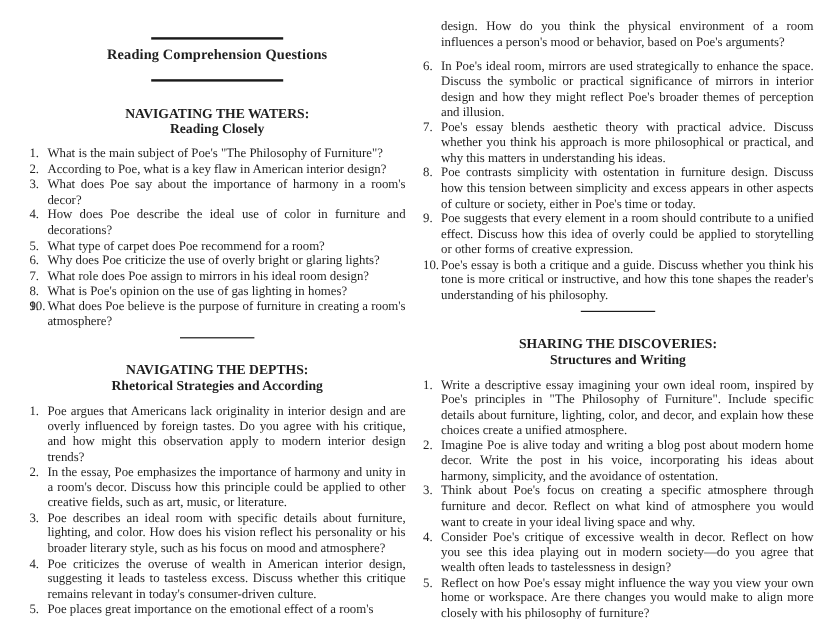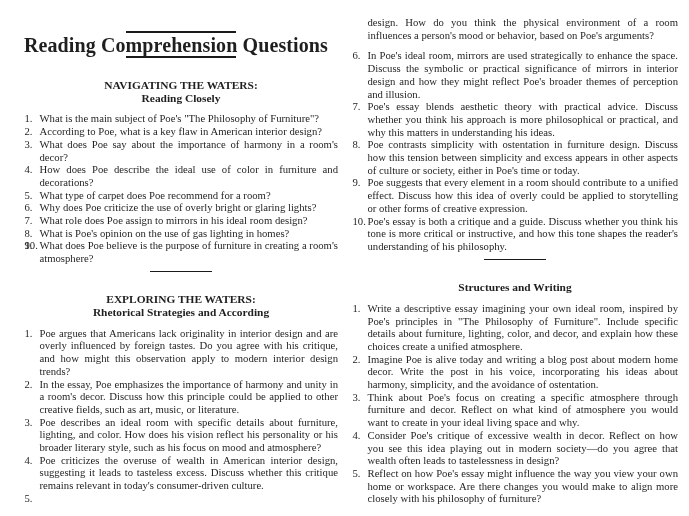--- a/index.html
+++ b/index.html
@@ -31,25 +31,25 @@
     padding-top: 16px;
     font-family: Liberation Serif, serif;
   }
   .rule-lg {
     width: 110px;
     height: 2px;
     background: #1a1a1a;
     margin: 0 auto;
   }
   .doc-title {
-    font-size: 20px;
+    font-size: 12px;
     line-height: 17px;
     font-weight: bold;
-    text-align: left;
-    margin: 4px 0 2px 0;
+    text-align: center;
+    margin: 4px 0 12px 0;
     letter-spacing: 0.1px;
   }
   .section-head {
     text-align: center;
     font-weight: bold;
     margin-top: 21px;
   }
   .section-head .head1,
   .section-head .head2 {
     font-size: 11.4px;
@@ -147,21 +147,21 @@
 
         <div class="q">
           <span class="num">10.</span>
           <span class="txt">What does Poe believe is the purpose of furniture in creating a room's atmosphere?</span>
         </div>
       </div>
 
     <div class="rule-sm"></div>
 
     <div class="section-head">
-      <div class="head1">EXPLORING THE WATERS:</div>
+      <div class="head1">NAVIGATING THE DEPTHS:</div>
       <div class="head2">Rhetorical Strategies and According</div>
     </div>
 
     <div class="q-list">
 
         <div class="q">
           <span class="num">1.</span>
           <span class="txt">Poe argues that Americans lack originality in interior design and are overly influenced by foreign tastes. Do you agree with his critique, and how might this observation apply to modern interior design trends?</span>
         </div>
 
@@ -175,20 +175,21 @@
           <span class="txt">Poe describes an ideal room with specific details about furniture, lighting, and color. How does his vision reflect his personality or his broader literary style, such as his focus on mood and atmosphere?</span>
         </div>
 
         <div class="q">
           <span class="num">4.</span>
           <span class="txt">Poe criticizes the overuse of wealth in American interior design, suggesting it leads to tasteless excess. Discuss whether this critique remains relevant in today's consumer-driven culture.</span>
         </div>
 
         <div class="q">
           <span class="num">5.</span>
+          <span class="txt">Poe places great importance on the emotional effect of a room's</span>
         </div>
       </div>
 
   </div>
 
   <div class="col col-right">
 
     <div class="continuation">design. How do you think the physical environment of a room influences a person's mood or behavior, based on Poe's arguments?</div>
 
     <div class="q-list">
@@ -215,20 +216,21 @@
 
         <div class="q">
           <span class="num">10.</span>
           <span class="txt">Poe's essay is both a critique and a guide. Discuss whether you think his tone is more critical or instructive, and how this tone shapes the reader's understanding of his philosophy.</span>
         </div>
       </div>
 
     <div class="rule-sm"></div>
 
     <div class="section-head">
+      <div class="head1">SHARING THE DISCOVERIES:</div>
       <div class="head2">Structures and Writing</div>
     </div>
 
     <div class="q-list">
 
         <div class="q">
           <span class="num">1.</span>
           <span class="txt">Write a descriptive essay imagining your own ideal room, inspired by Poe's principles in "The Philosophy of Furniture". Include specific details about furniture, lighting, color, and decor, and explain how these choices create a unified atmosphere.</span>
         </div>
 

